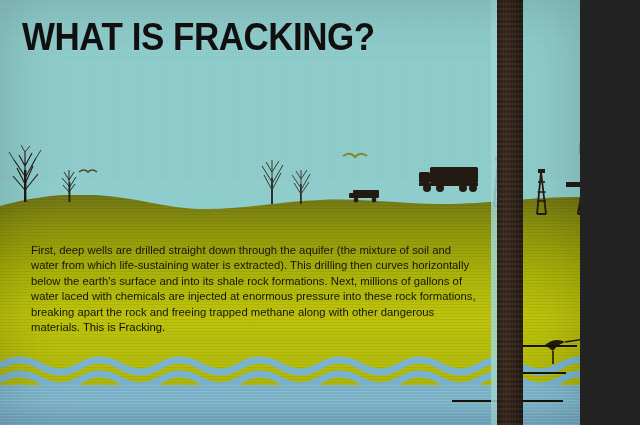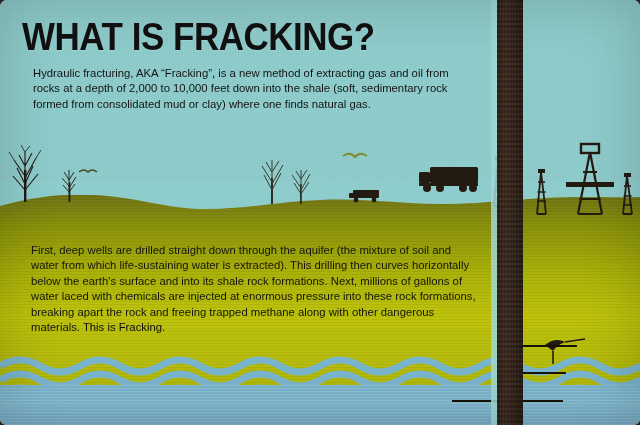--- a/index.html
+++ b/index.html
@@ -1,20 +1,19 @@
 <!DOCTYPE html>
 <html><head>
 <meta charset="utf-8">
 <style>
   html,body{margin:0;padding:0;background:#222;}
   #stage{
-    position:relative;width:640px;height:425px;overflow:hidden;
+    position:relative;width:580px;height:425px;overflow:hidden;
     font-family:"Liberation Sans",sans-serif;
     background:#e5e5e5;
-    border-radius:7px;
   }
   
   .sky{position:absolute;left:0;top:0;width:640px;height:212px;background:#8ecdcc;}
   .sky:after{
     content:"";position:absolute;inset:0;opacity:.25;
     background:
       repeating-linear-gradient(0deg,rgba(255,255,255,.09) 0 1px,rgba(0,0,0,.05) 1px 2px),
       repeating-linear-gradient(90deg,rgba(255,255,255,.05) 0 1px,rgba(0,0,0,.04) 1px 3px);
   }
   
@@ -185,18 +184,17 @@
   <div class="frac" style="left:452px;top:400px;width:72px;"></div>
   <div class="frac" style="left:497px;top:345px;width:80px;"></div>
   <div class="frac" style="left:505px;top:400px;width:58px;"></div>
   <div class="frac" style="left:520px;top:372px;width:46px;"></div>
 
   <div class="bore-edge"></div>
   <div class="bore"></div>
 
   <div class="title">WHAT IS FRACKING?</div>
 
-  <div class="intro">Hydraulic fracturing, AKA “Fracking”, is a new method of extracting gas and oil from rocks at a depth of 2,000 to 10,000 feet down into the shale (soft, sedimentary rock formed from consolidated mud or clay) where one finds natural gas.</div>
 
   <div class="deep"><span>First, deep wells are drilled straight down through the aquifer (the mixture of soil and water from which life-sustaining water is extracted). This drilling then curves horizontally below the earth's surface and into its shale rock formations. Next, millions of gallons of water laced with chemicals are injected at enormous pressure into these rock formations, breaking apart the rock and freeing trapped methane along with other dangerous materials. </span><b>This is Fracking.</b></div>
 
   <div class="vignette"></div>
 </div>
 
 </body></html>

